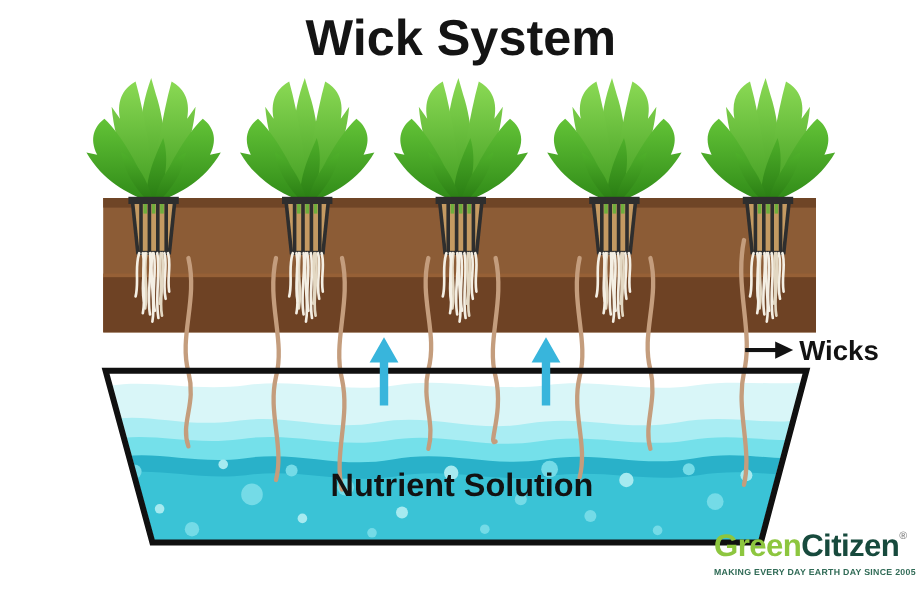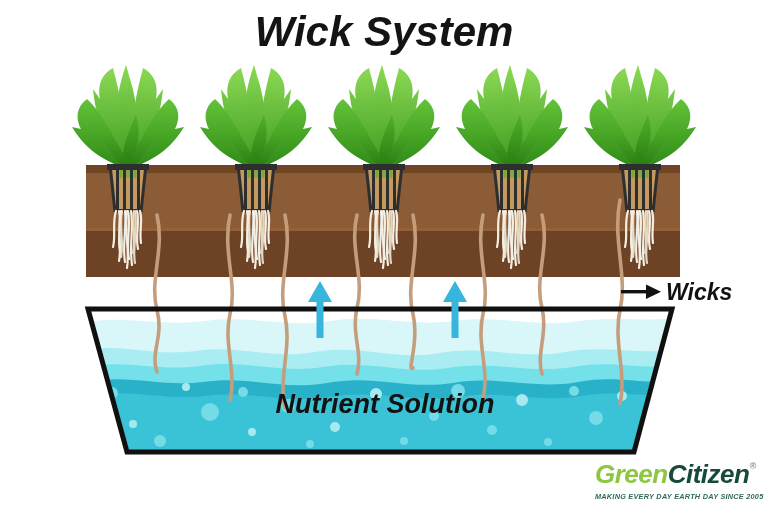--- a/index.html
+++ b/index.html
@@ -1,18 +1,18 @@
 <!DOCTYPE html>
 <html style="--leaf_a1: #8ad954; --leaf_a2: #3e9a1f; --leaf_b1: #63c337; --leaf_b2: #2f8a17; --leaf_c1: #4fb02a; --leaf_c2: #277a12; --soil_top: #6f4526; --soil_mid: #8c5c36; --soil_low: #6e4224; --soil_line: #966036; --pot_dark: #2e2e2e; --pot_tan: #c49a62; --shoot_green: #6fae3d; --root: #f4efe4; --root_shadow: #e3d8c3; --wick: #c49d7d; --water_1: #d9f6f8; --water_2: #a9edf3; --water_3: #74e0ea; --water_4: #29b1c9; --water_5: #3ac3d6; --bubble: #74dbe7; --bubble_light: #a6eaf0; --tank_outline: #101010; --arrow_blue: #38b5dc; --logo_green: #8dc63f; --logo_dark: #174a3d; --logo_tagline: #2f6a55;"><head>
 <meta charset="utf-8">
 <style>
   html,body{margin:0;padding:0;background:#fff;}
   body{width:768px;height:512px;overflow:hidden;position:relative;
        font-family:"Liberation Sans",sans-serif;}
-  .canvas{position:absolute;inset:0;width:724px;height:512px;background:#fff;font-style:italic;}
+  .canvas{position:absolute;inset:0;width:724px;height:512px;background:#fff;}
 
   .title{position:absolute;top:8px;left:0;width:768px;text-align:center;
          font-size:42px;font-weight:700;color:#141414;letter-spacing:0px;}
 
   svg{position:absolute;left:0;top:0;}
 
   
   .sA1{stop-color:var(--leaf_a1,#8ad954);} .sA2{stop-color:var(--leaf_a2,#3e9a1f);}
   .sB1{stop-color:var(--leaf_b1,#63c337);} .sB2{stop-color:var(--leaf_b2,#2f8a17);}
   .sC1{stop-color:var(--leaf_c1,#4fb02a);} .sC2{stop-color:var(--leaf_c2,#277a12);}
@@ -34,21 +34,21 @@
   .tank-fill{fill:#ffffff;}
   .w1{fill:var(--water_1,#d9f6f8);} .w2{fill:var(--water_2,#a9edf3);}
   .w3{fill:var(--water_3,#74e0ea);} .w4{fill:var(--water_4,#29b1c9);}
   .w5{fill:var(--water_5,#3ac3d6);}
   .bub{fill:var(--bubble,#74dbe7);} .bub2{fill:var(--bubble_light,#a6eaf0);}
   .outline{fill:none;stroke:var(--tank_outline,#101010);stroke-width:5;}
   .uparrow{fill:var(--arrow_blue,#38b5dc);}
   .blk{fill:#121212;}
   .lbl{font-family:"Liberation Sans",sans-serif;font-weight:700;fill:#121212;}
 
-  .logo{position:absolute;left:595px;top:461px;width:170px;line-height:1;
+  .logo{position:absolute;left:595px;top:441px;width:170px;line-height:1;
         white-space:nowrap;}
   .brand{font-size:26px;font-weight:700;letter-spacing:-0.5px;}
   .brand .g{color:var(--logo_green,#8dc63f);}
   .brand .c{color:var(--logo_dark,#174a3d);}
   .brand .r{font-size:9px;color:#8f8f8f;vertical-align:14px;font-weight:700;}
   .tagline{font-size:7.3px;font-weight:700;color:var(--logo_tagline,#2f6a55);
            letter-spacing:0.25px;margin-top:6px;}
 </style>
 </head>
 <body>

